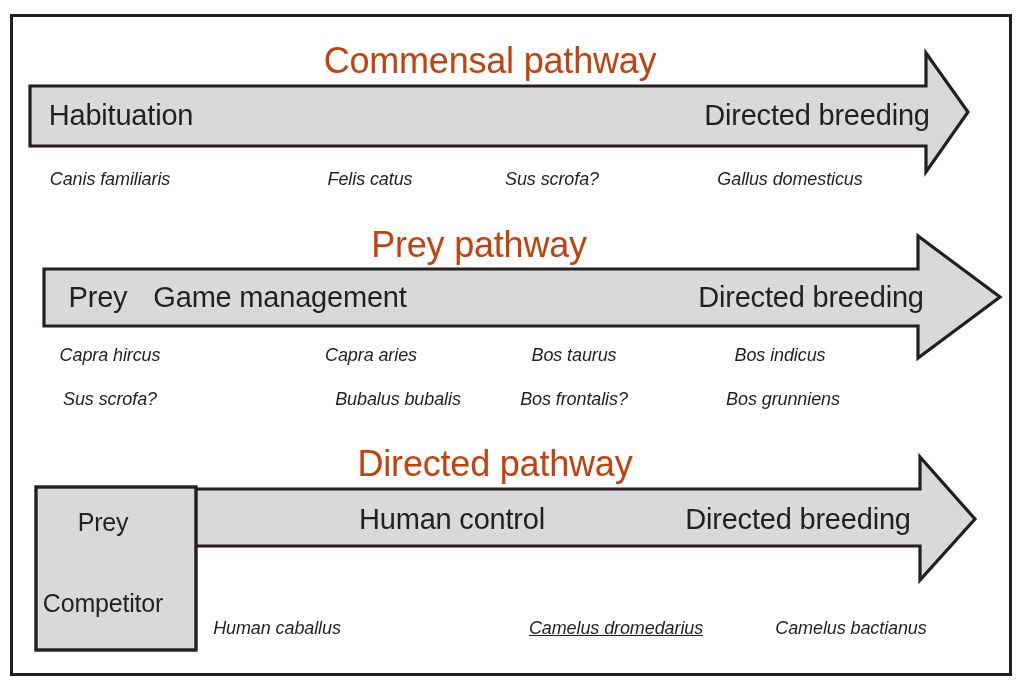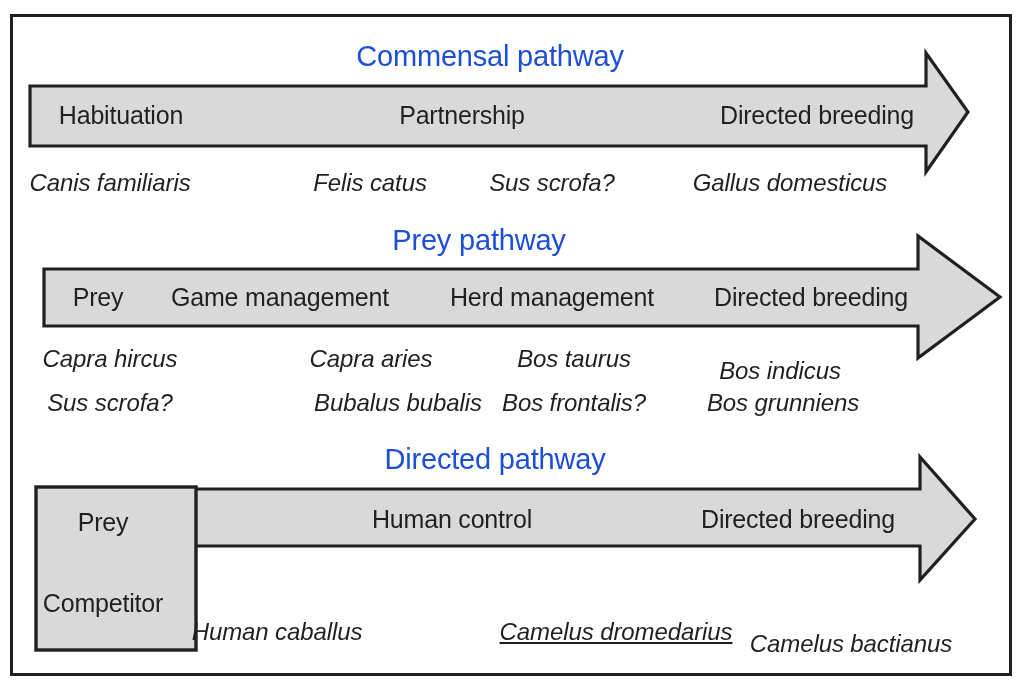--- a/index.html
+++ b/index.html
@@ -54,45 +54,45 @@
   .svg-layer {
     position: absolute;
     left: 0;
     top: 0;
     width: 1024px;
     height: 691px;
     pointer-events: none;
   }
   .pathway-title {
     position: absolute;
-    font-size: 29px;
-    color: #1d4ed8;
+    font-size: 36px;
+    color: #c2410c;
     white-space: nowrap;
     transform: translateX(-50%);
     letter-spacing: -0.2px;
   }
   .stage-label {
     position: absolute;
-    font-size: 25px;
+    font-size: 29px;
     color: #231f20;
     white-space: nowrap;
     transform: translate(-50%, -50%);
     letter-spacing: -0.2px;
   }
   .box-label {
     position: absolute;
     font-size: 25px;
     color: #231f20;
     white-space: nowrap;
     transform: translateX(-50%);
     letter-spacing: -0.2px;
   }
   .species {
     position: absolute;
-    font-size: 24px;
+    font-size: 18px;
     font-style: italic;
     color: #231f20;
     white-space: nowrap;
     transform: translateX(-50%);
     letter-spacing: -0.1px;
   }
 </style>
 </head>
 <body>
 
@@ -111,50 +111,48 @@
     <polygon points="44,269 918,269 918,236 1000,297 918,358 918,326 44,326" fill="#d9d9d9" stroke="#231f20" stroke-width="3.2" stroke-linejoin="miter"></polygon>
 
     <polygon points="192,489 920,489 920,457 975,519 920,580 920,546 192,546" fill="#d9d9d9" stroke="#231f20" stroke-width="3.2" stroke-linejoin="miter"></polygon>
 
     <rect x="36" y="487" width="160" height="163" fill="#d9d9d9" stroke="#231f20" stroke-width="3.4"></rect>
   </svg>
 
   <div class="pathway-title" style="left:490px; top:40px;">Commensal pathway</div>
 
   <div class="stage-label" style="left:121px; top:115px;">Habituation</div>
-  <div class="stage-label" style="left:462px; top:115px;">Partnership</div>
   <div class="stage-label" style="left:817px; top:115px;">Directed breeding</div>
 
   <div class="species" style="left:110px; top:169px;">Canis familiaris</div>
   <div class="species" style="left:370px; top:169px;">Felis catus</div>
   <div class="species" style="left:552px; top:169px;">Sus scrofa?</div>
   <div class="species" style="left:790px; top:169px;">Gallus domesticus</div>
 
   <div class="pathway-title" style="left:479px; top:224px;">Prey pathway</div>
 
   <div class="stage-label" style="left:98px; top:297px;">Prey</div>
   <div class="stage-label" style="left:280px; top:297px;">Game management</div>
-  <div class="stage-label" style="left:552px; top:297px;">Herd management</div>
   <div class="stage-label" style="left:811px; top:297px;">Directed breeding</div>
 
   <div class="species" style="left:110px; top:345px;">Capra hircus</div>
   <div class="species" style="left:371px; top:345px;">Capra aries</div>
   <div class="species" style="left:574px; top:345px;">Bos taurus</div>
-  <div class="species" style="left:780px; top:345px;margin-top:12px;">Bos indicus</div>
+  <div class="species" style="left:780px; top:345px;">Bos indicus</div>
 
   <div class="species" style="left:110px; top:389px;">Sus scrofa?</div>
   <div class="species" style="left:398px; top:389px;">Bubalus bubalis</div>
   <div class="species" style="left:574px; top:389px;">Bos frontalis?</div>
   <div class="species" style="left:783px; top:389px;">Bos grunniens</div>
 
   <div class="pathway-title" style="left:495px; top:443px;">Directed pathway</div>
 
   <div class="box-label" style="left:103px; top:508px;">Prey</div>
   <div class="box-label" style="left:103px; top:589px;">Competitor</div>
 
   <div class="stage-label" style="left:452px; top:519px;">Human control</div>
   <div class="stage-label" style="left:798px; top:519px;">Directed breeding</div>
 
   <div class="species" style="left:277px; top:618px;">Human caballus</div>
   <div class="species" style="left:616px; top:618px;text-decoration:underline;">Camelus dromedarius</div>
-  <div class="species" style="left:851px; top:618px;margin-top:12px;">Camelus bactianus</div>
+  <div class="species" style="left:851px; top:618px;">Camelus bactianus</div>
 
 </div>
 
 </body></html>

